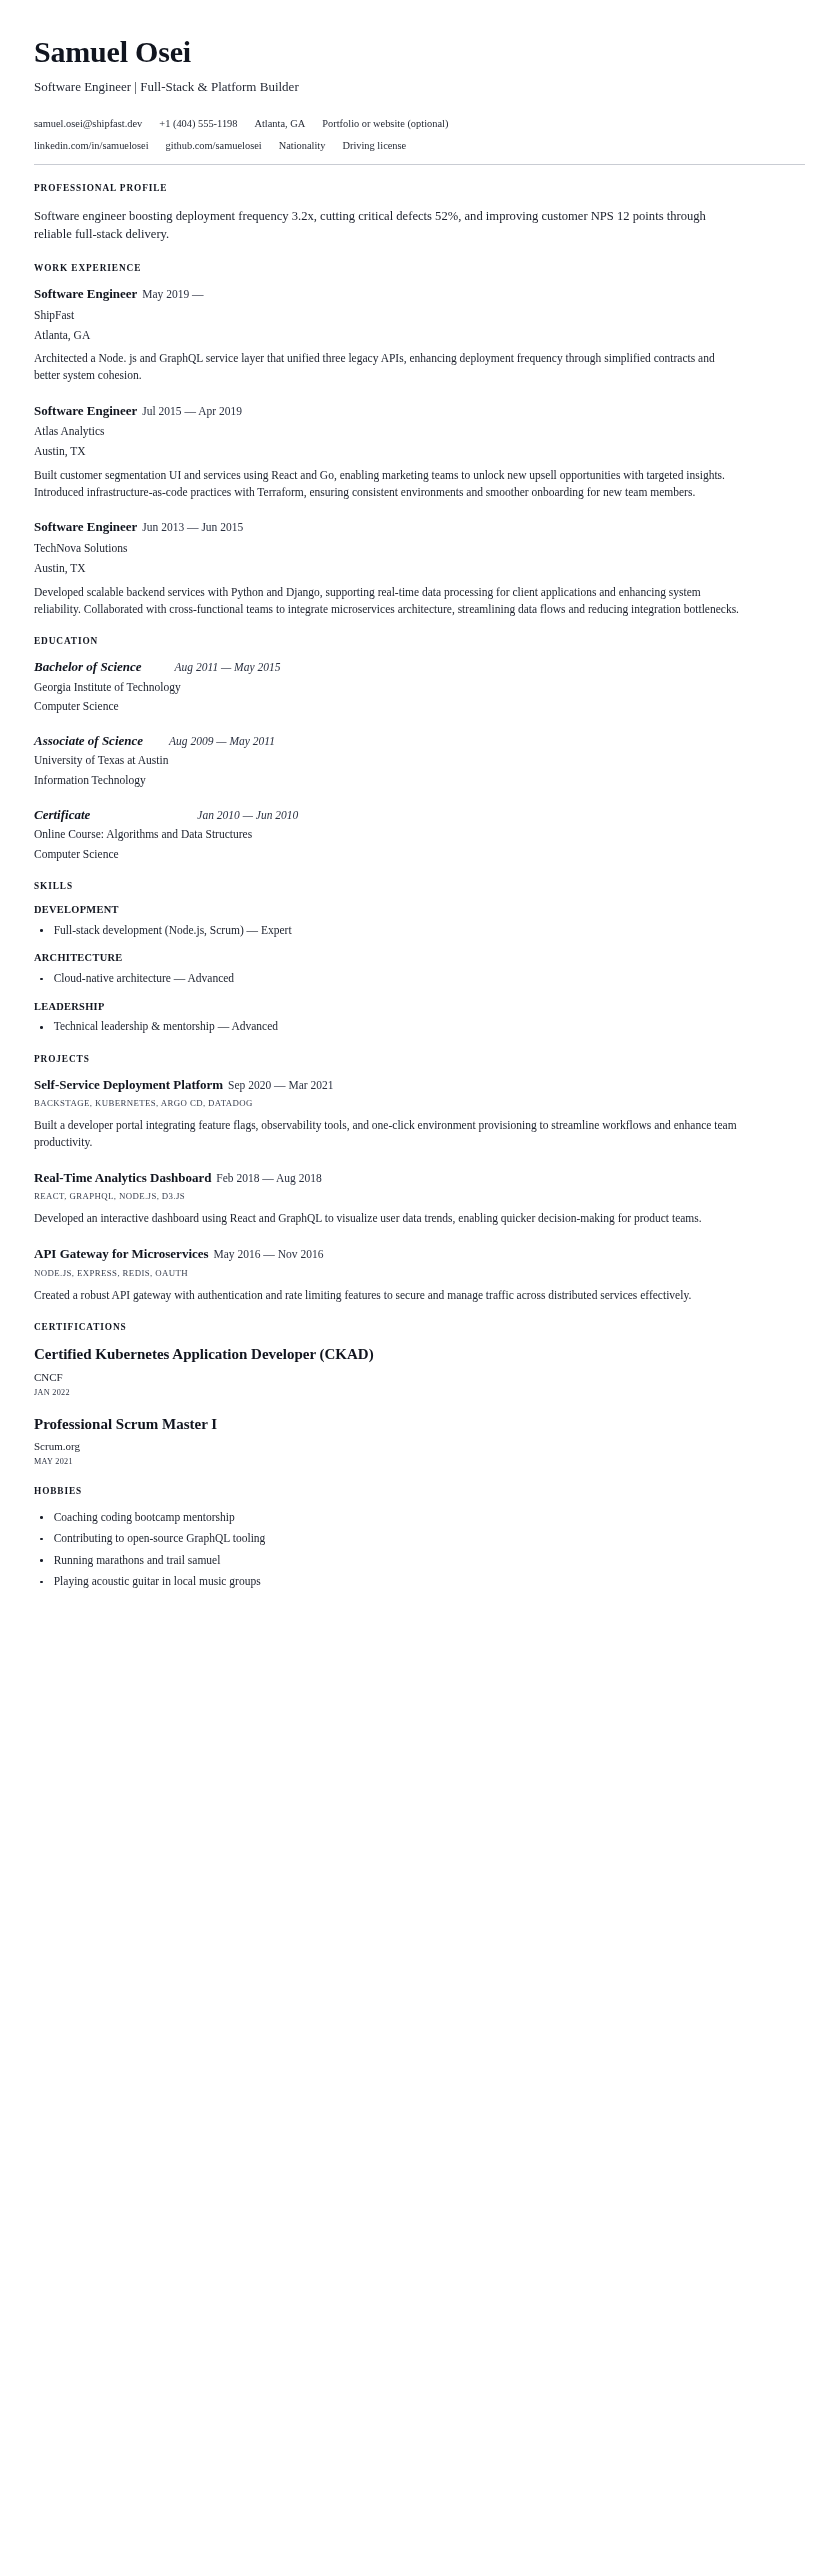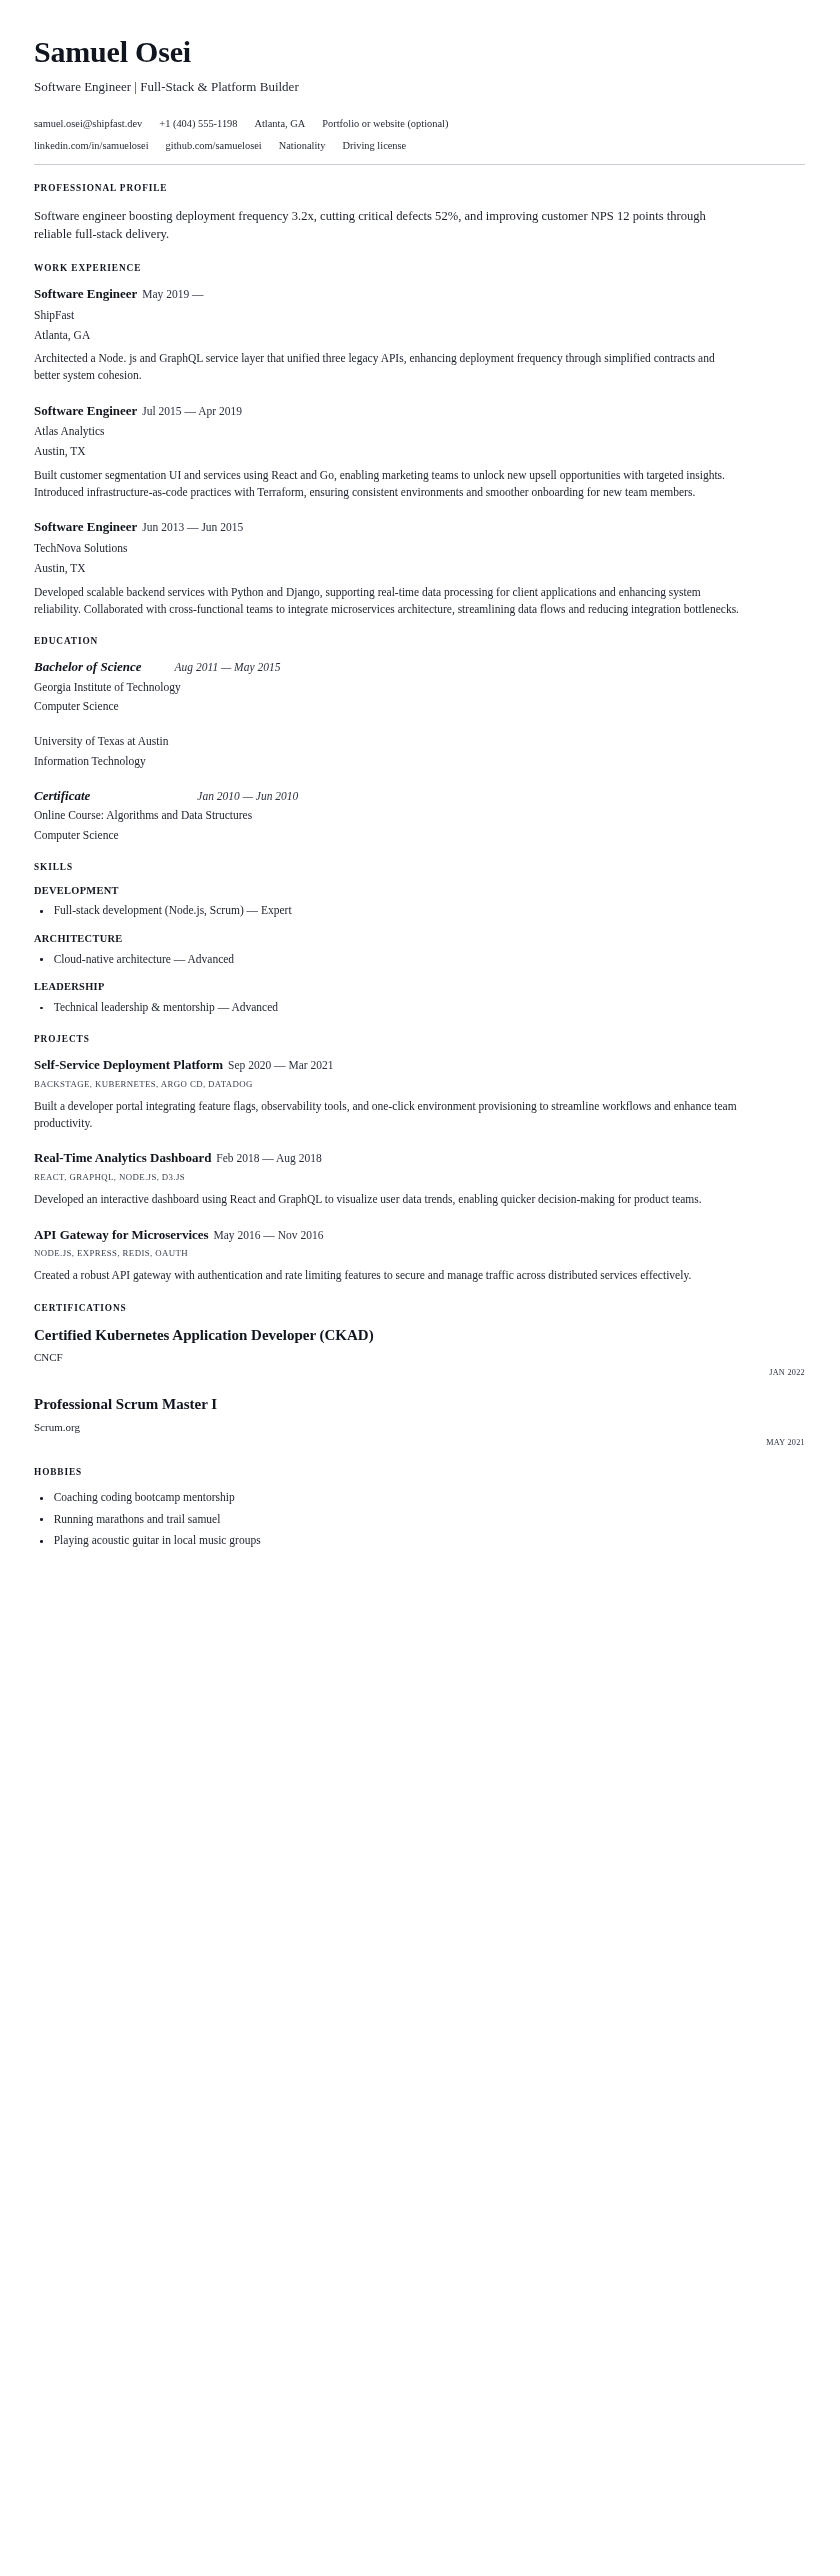--- a/index.html
+++ b/index.html
@@ -205,21 +205,20 @@
     color: #1a1f2b;
     margin-bottom: 3.8px;
     line-height: 1.3;
   }
   .cert-date {
     font-size: 8.2px;
     letter-spacing: 0.3px;
     text-transform: uppercase;
     color: #2a3040;
     line-height: 1.3;
-    text-align: right;
   }
 
   .sec-gap-lang { margin-top: 24px; }
 </style>
 </head>
 <body>
 
 <div class="page">
 
   <header>
@@ -282,20 +281,24 @@
     <div class="entry">
       <div class="edu-head">
         <span class="edu-title">Bachelor of Science</span>
         <span class="edu-dates edu-gap-1">Aug 2011 — May 2015</span>
       </div>
       <div class="edu-line">Georgia Institute of Technology</div>
       <div class="edu-line">Computer Science</div>
     </div>
 
     <div class="entry">
+      <div class="edu-head">
+        <span class="edu-title">Associate of Science</span>
+        <span class="edu-dates edu-gap-2">Aug 2009 — May 2011</span>
+      </div>
       <div class="edu-line">University of Texas at Austin</div>
       <div class="edu-line">Information Technology</div>
     </div>
 
     <div class="entry">
       <div class="edu-head">
         <span class="edu-title">Certificate</span>
         <span class="edu-dates edu-gap-3">Jan 2010 — Jun 2010</span>
       </div>
       <div class="edu-line">Online Course: Algorithms and Data Structures</div>
@@ -374,19 +377,20 @@
       <div class="cert-name">Professional Scrum Master I</div>
       <div class="cert-issuer">Scrum.org</div>
       <div class="cert-date">MAY 2021</div>
     </div>
   </section>
 
   <section class="section">
     <h2 class="section-title">HOBBIES</h2>
     <ul class="bullets">
       <li>Coaching coding bootcamp mentorship</li>
+      <li>Contributing to open-source GraphQL tooling</li>
       <li>Running marathons and trail samuel</li>
       <li>Playing acoustic guitar in local music groups</li>
     </ul>
   </section>
 
 </div>
 
 
 </body></html>

